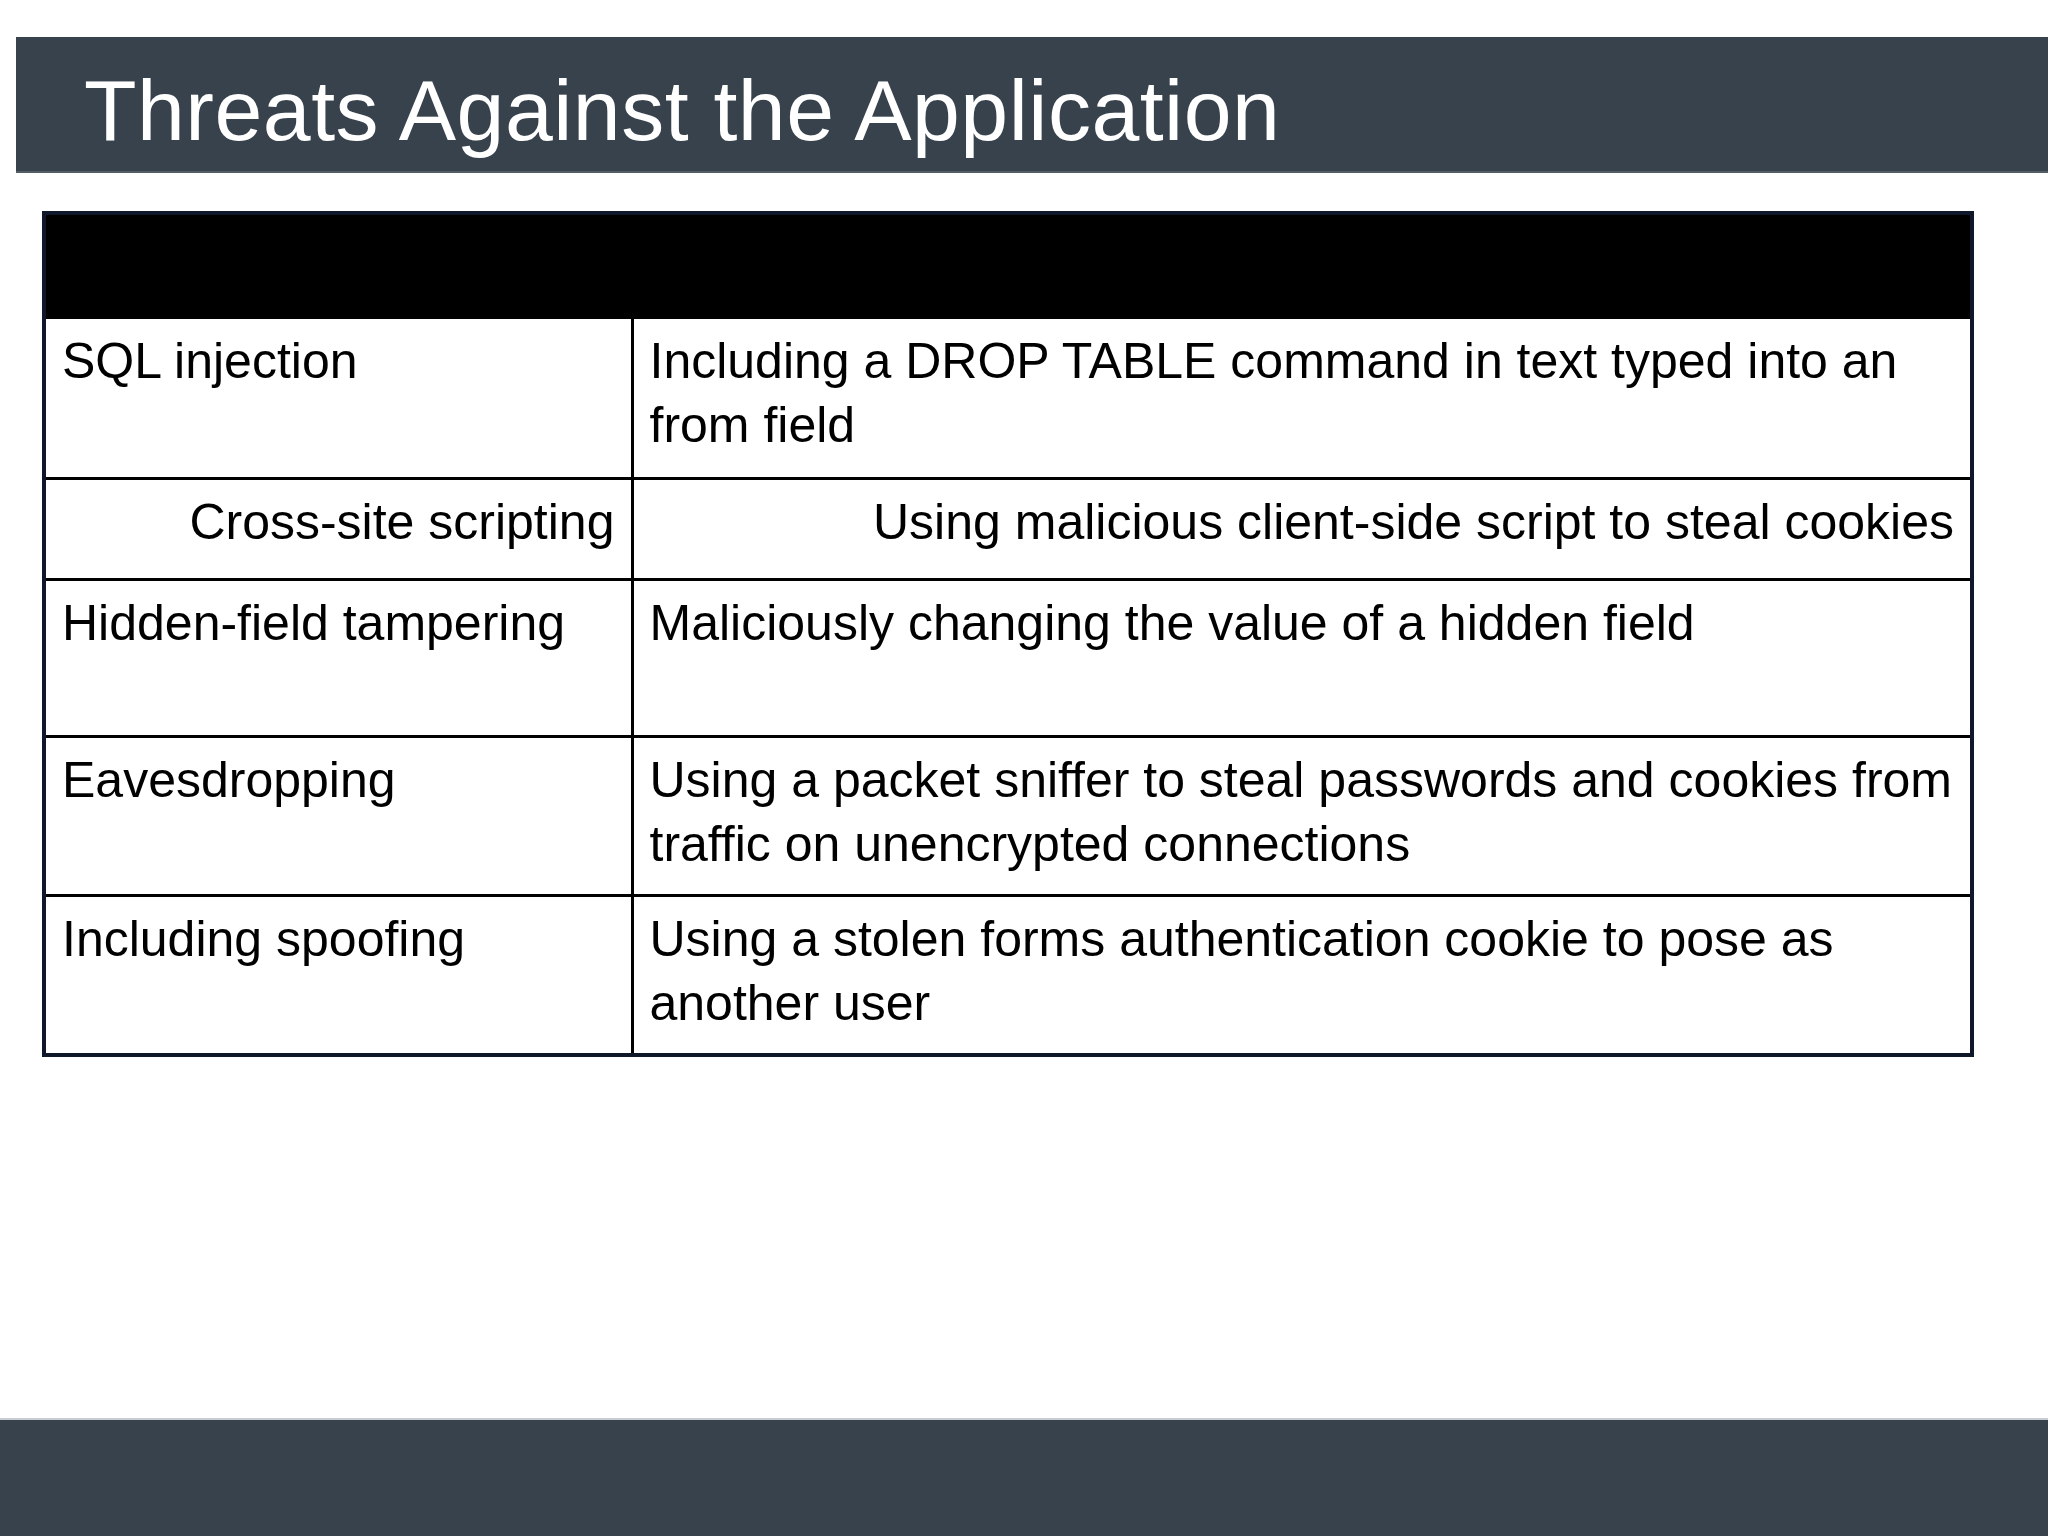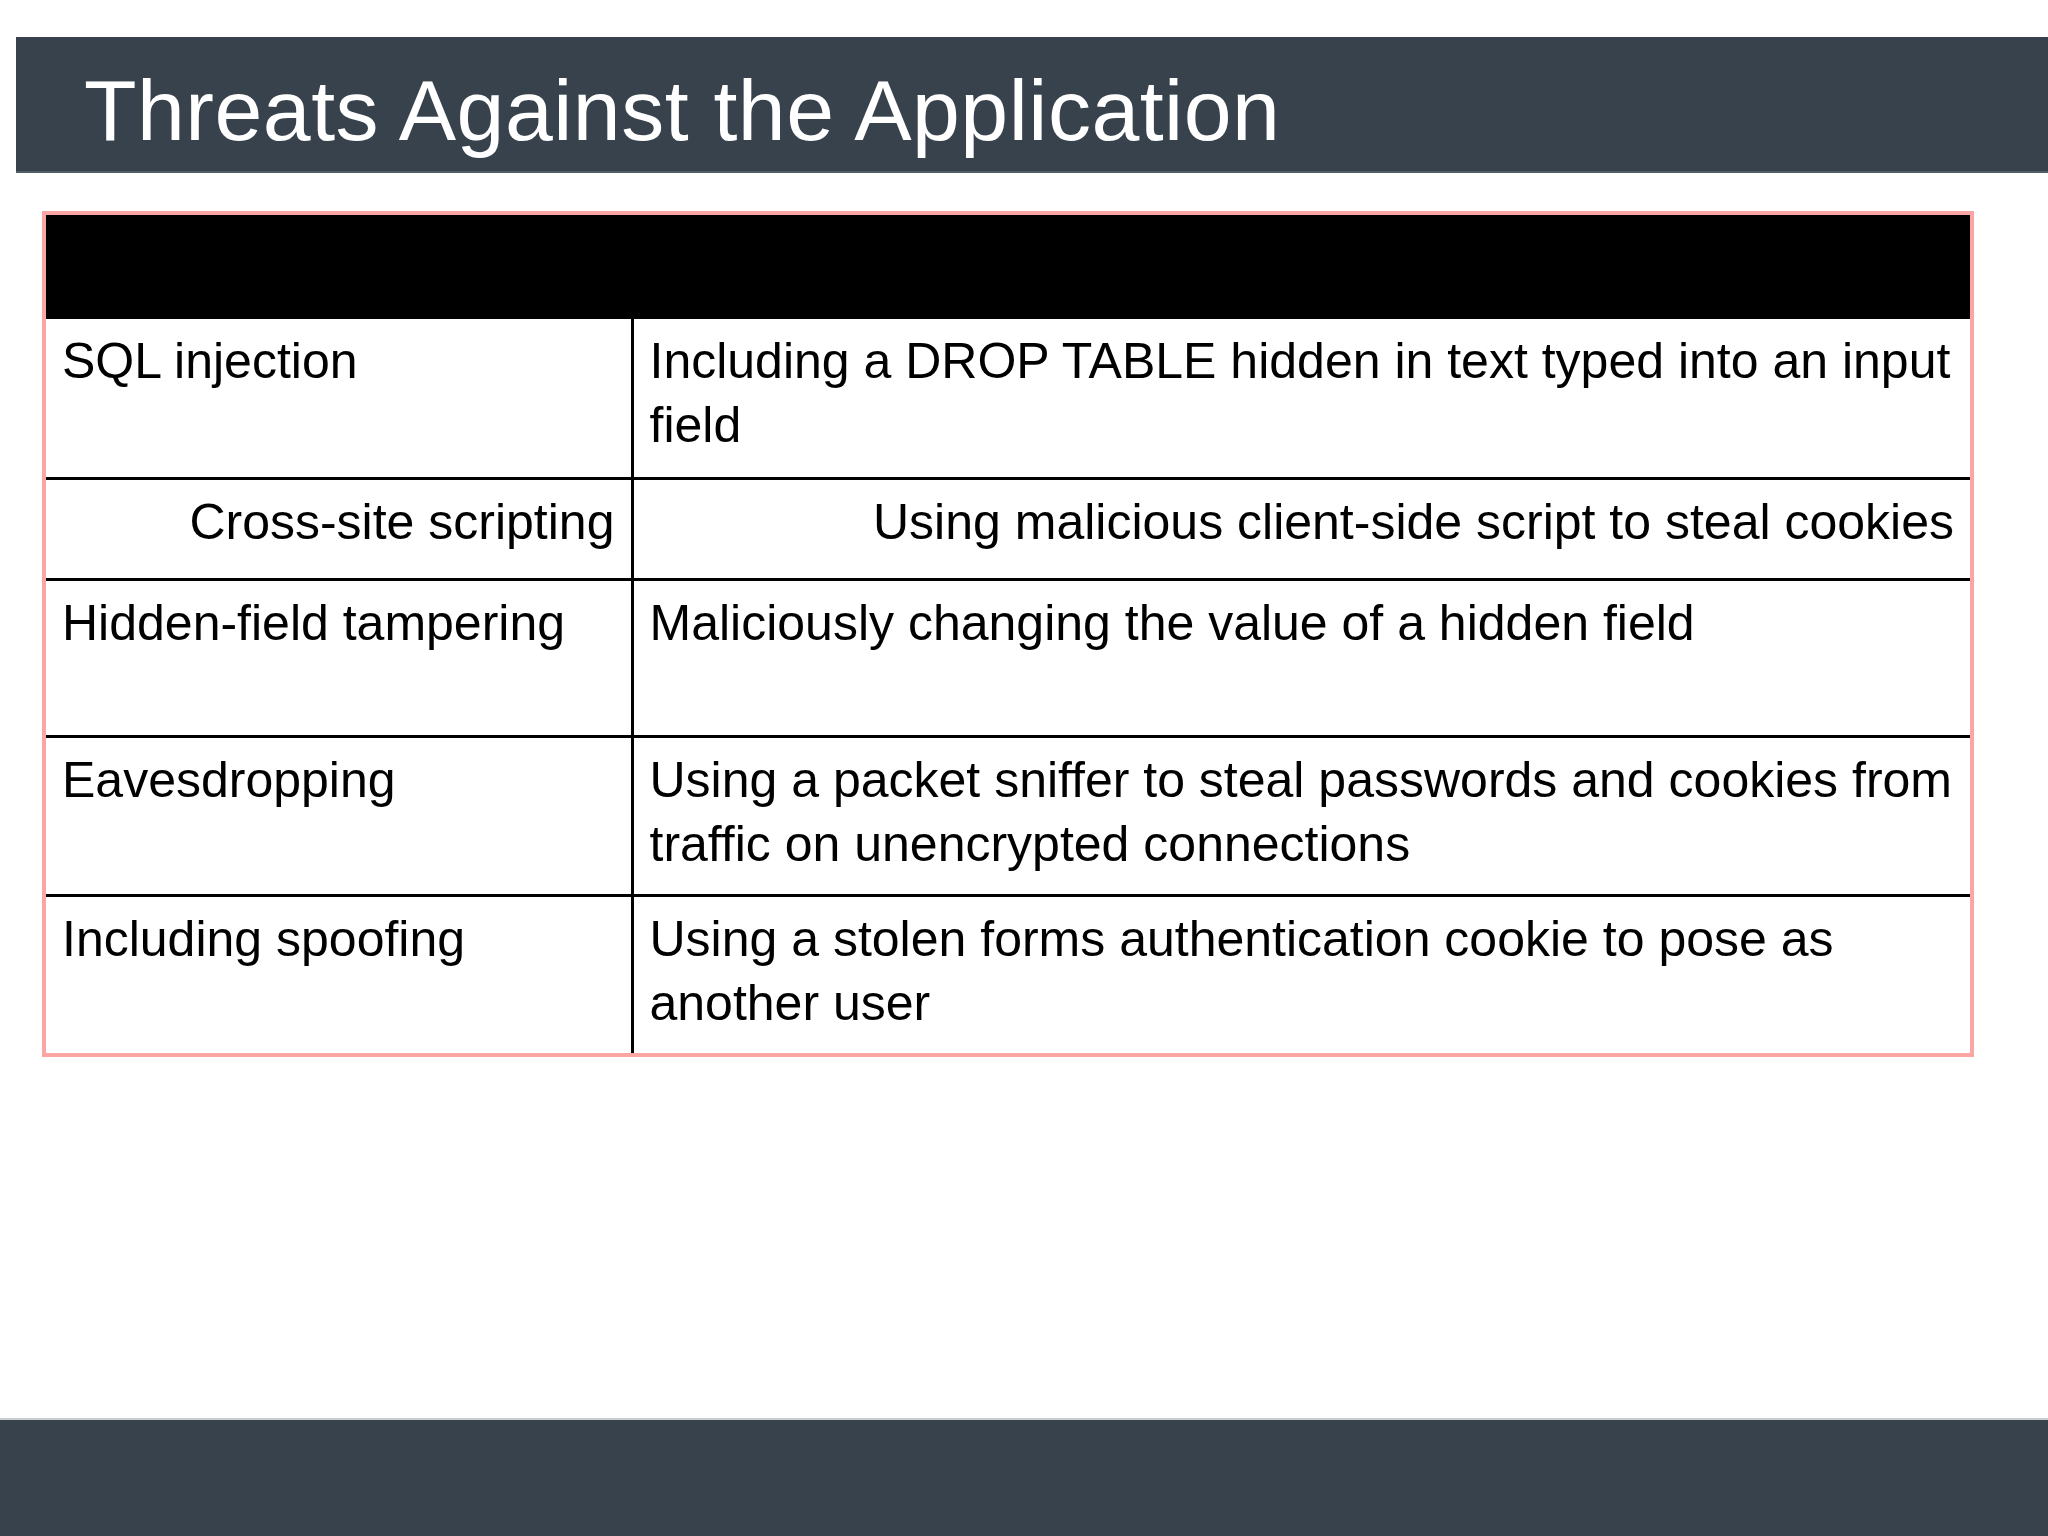--- a/index.html
+++ b/index.html
@@ -59,21 +59,21 @@
   .table-wrap {
     position: absolute;
     left: 42px;
     top: 211px;
     width: 1932px;
   }
   table.threat-table {
     width: 100%;
     border-collapse: collapse;
     table-layout: fixed;
-    border: 4px solid #fca5a5;
+    border: 4px solid #0f172a;
     background: #ffffff;
   }
   table.threat-table col.c1 { width: 588px; }
   table.threat-table col.c2 { width: auto; }
 
   thead tr.header-row {
     background: #000000;
   }
   thead th {
     height: 104px;
@@ -131,21 +131,21 @@
       </colgroup>
       <thead>
         <tr class="header-row">
           <th></th>
           <th></th>
         </tr>
       </thead>
       <tbody>
         <tr class="r0">
           <td class="col-threat">SQL injection</td>
-          <td class="col-desc">Including a DROP TABLE hidden in text typed into an input field</td>
+          <td class="col-desc">Including a DROP TABLE command in text typed into an from field</td>
         </tr>
         <tr class="r1">
           <td class="col-threat">Cross-site scripting</td>
           <td class="col-desc">Using malicious client-side script to steal cookies</td>
         </tr>
         <tr class="r2">
           <td class="col-threat">Hidden-field tampering</td>
           <td class="col-desc">Maliciously changing the value of a hidden field</td>
         </tr>
         <tr class="r3">

